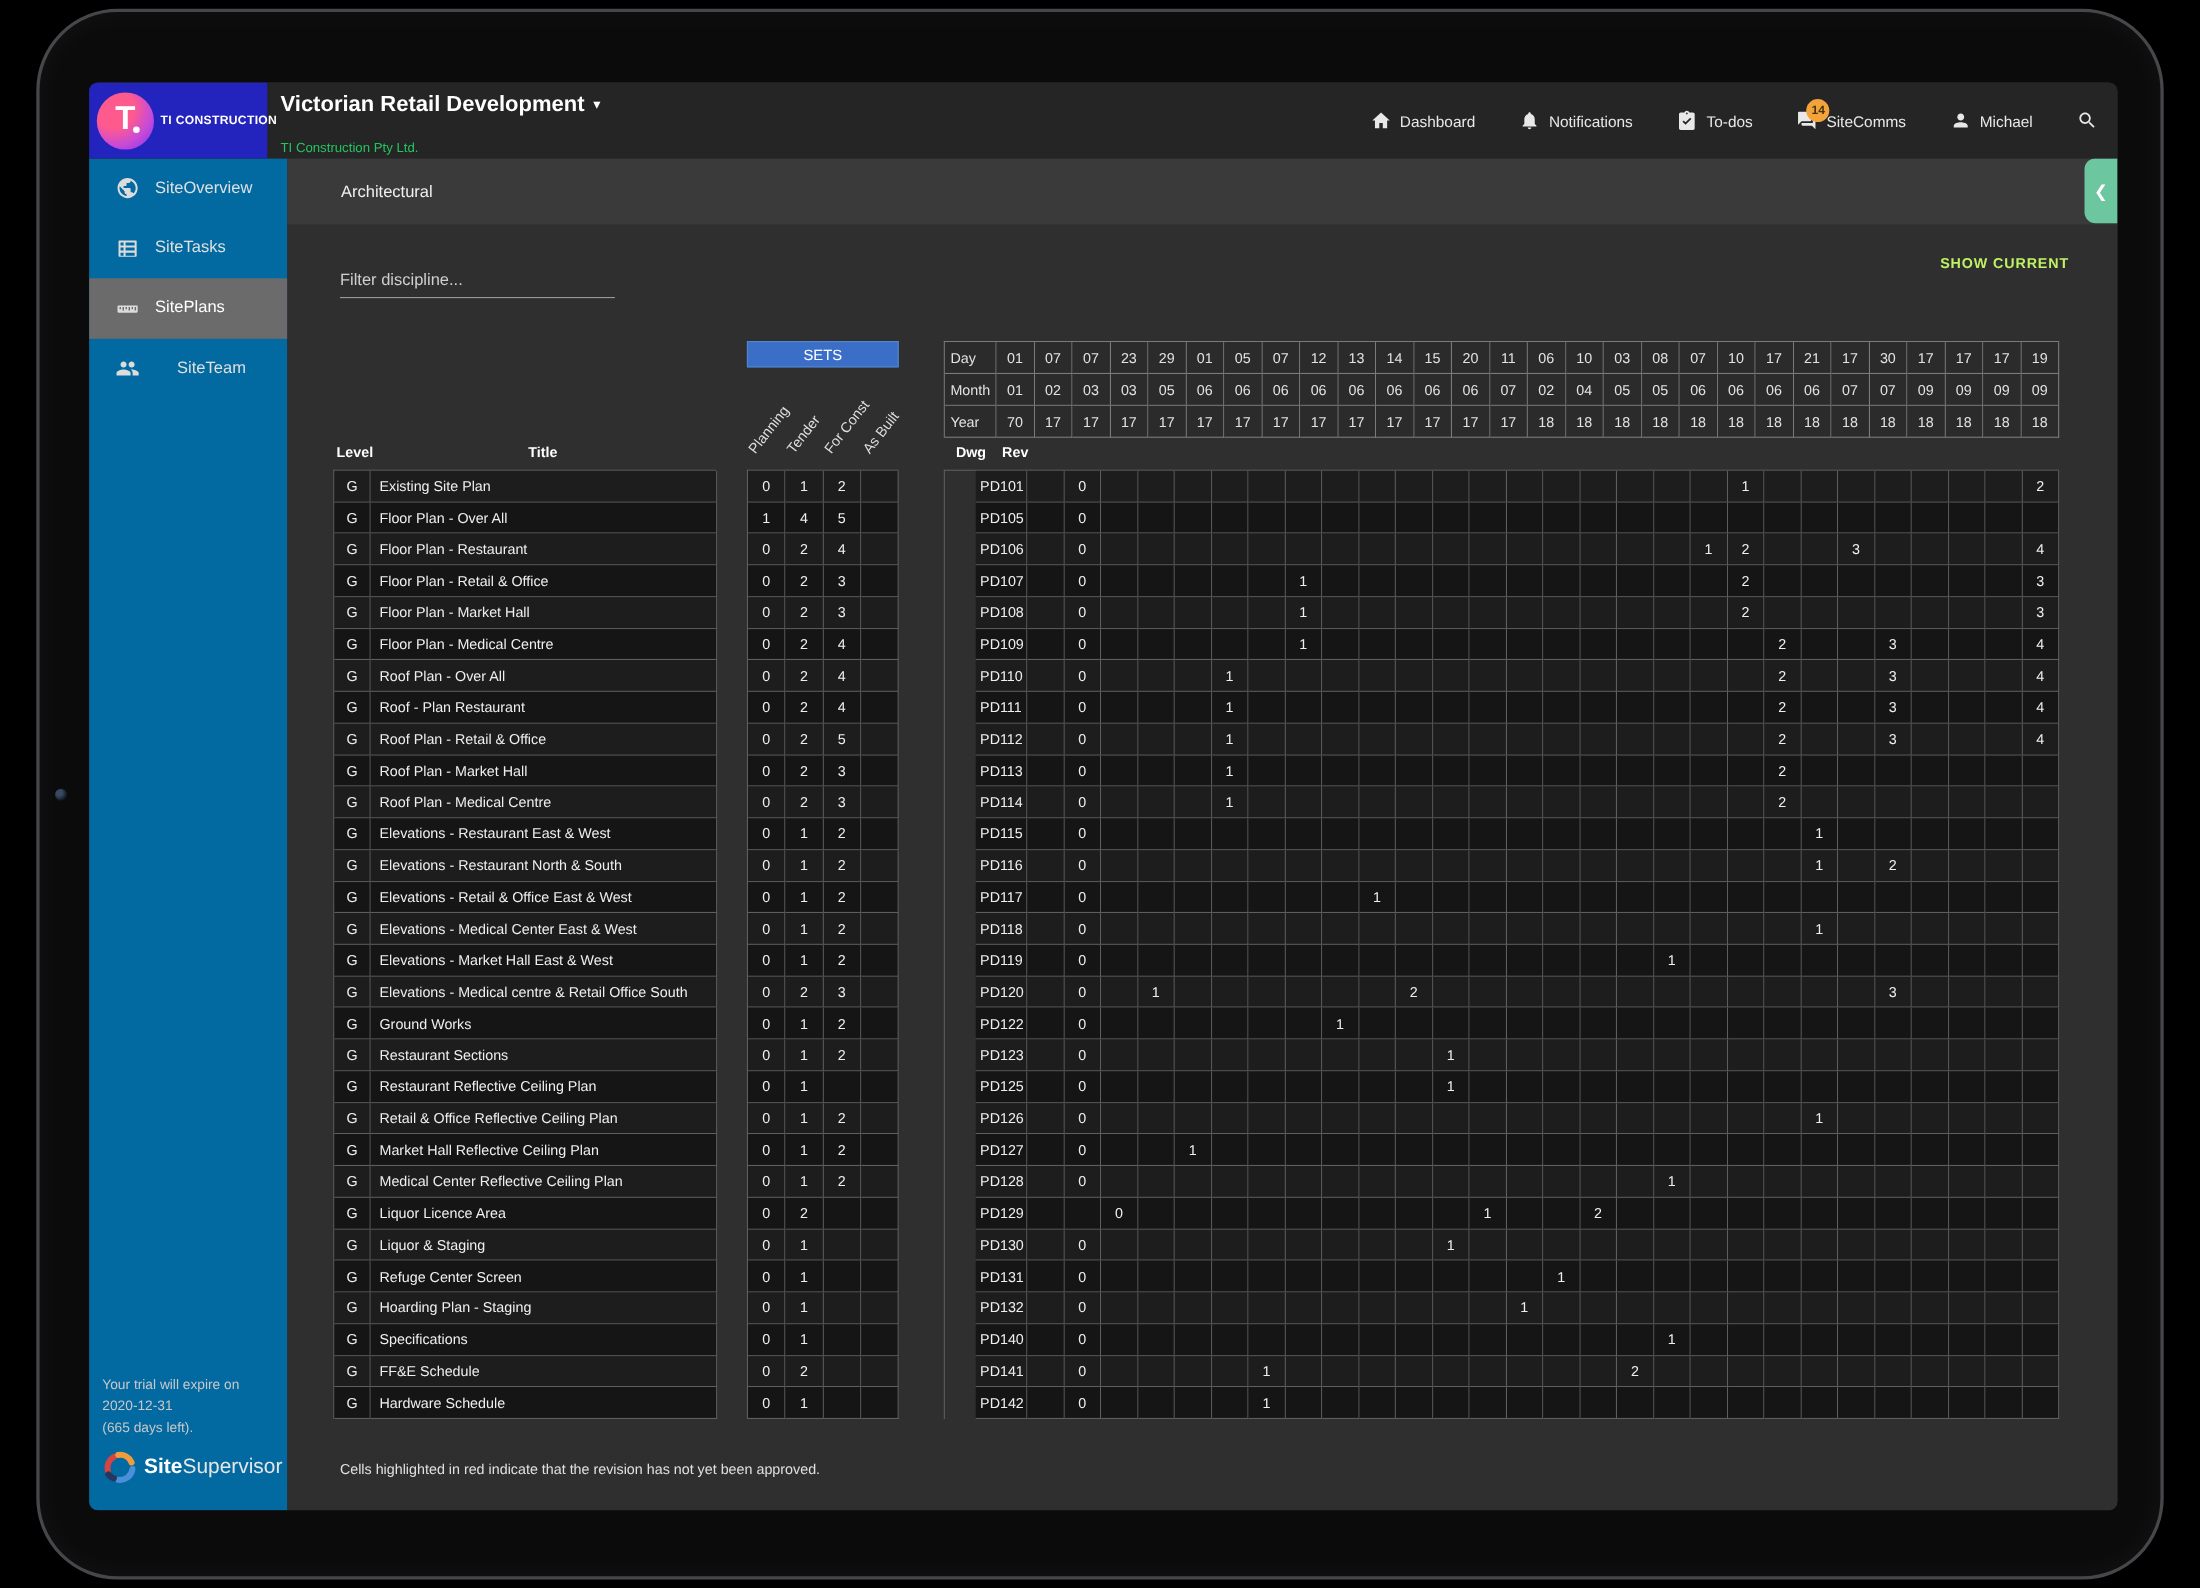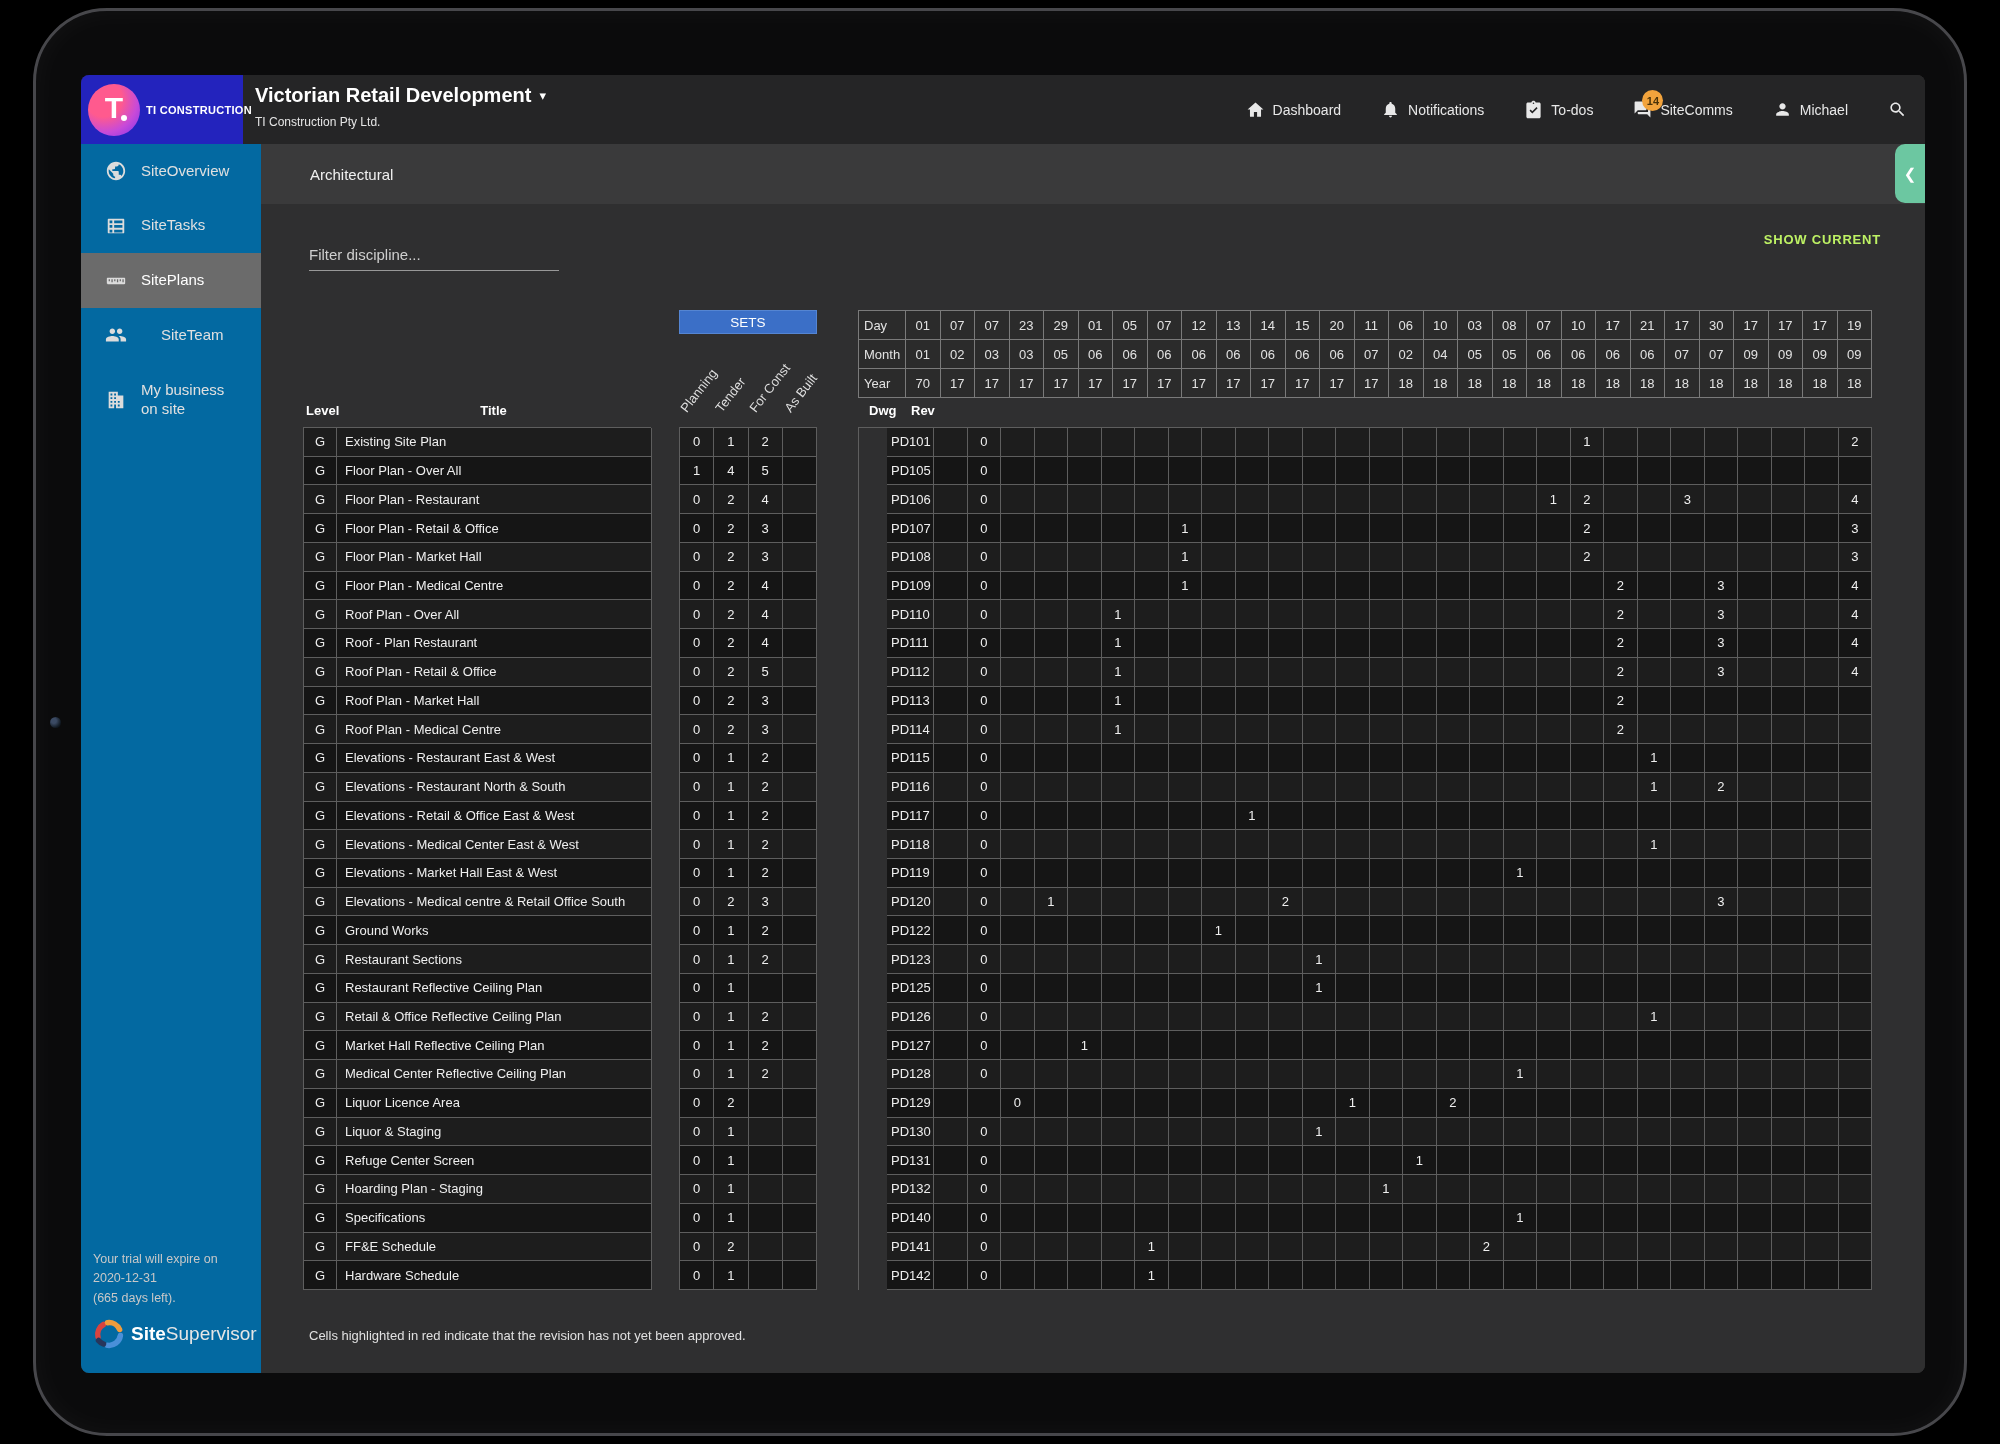--- a/index.html
+++ b/index.html
@@ -22,21 +22,21 @@
                 display:flex; align-items:center; }
   .logo-circle { position:relative; width:52px; height:52px; margin-left:7px; border-radius:50%;
                  background:radial-gradient(circle at 30% 28%, #ff5a8e 0 35%, #c84ad8 65%, #7b34ee 100%);
                  display:flex; align-items:center; justify-content:center; flex:0 0 auto; }
   .logo-circle .t { color:#fff; font-size:30px; font-weight:bold; line-height:1; margin-top:-3px; }
   .logo-circle .dot { position:absolute; left:33px; top:31px; width:6px; height:6px; border-radius:50%; background:#fff; }
   .logo-text { color:#fff; font-size:11px; font-weight:bold; letter-spacing:.3px; margin-left:6px; white-space:nowrap; }
   .proj { position:absolute; left:174px; top:9px; }
   .proj-title { color:#fff; font-size:20px; font-weight:bold; white-space:nowrap; }
   .proj-title .caret { font-size:13px; vertical-align:2px; margin-left:8px; }
-  .proj-sub { color:#e5e5e5; font-size:12px; margin-top:8px; }
+  .proj-sub { color:#22c55e; font-size:12px; margin-top:20px; }
   .top-nav { position:absolute; right:18px; top:0; height:69px; display:flex; align-items:center; gap:40px; }
   .nav-item { display:flex; align-items:center; gap:8px; color:#e8e8e8; font-size:14px; cursor:pointer; }
   .nav-item svg { width:19px; height:19px; fill:#e8e8e8; }
   .icon-wrap { position:relative; display:flex; }
   .badge { position:absolute; top:-10px; right:-11px; min-width:21px; height:21px; border-radius:11px;
            background:#f2a33c; color:#4a3208; font-size:11px; font-weight:bold;
            display:flex; align-items:center; justify-content:center; padding:0 4px; }
 
   
   .sidebar { position:absolute; left:0; top:69px; width:180px; height:1229px; background:#0369a1; z-index:4; }
@@ -188,26 +188,20 @@
                 <path d="M3 8.5h18c.55 0 1 .45 1 1v5c0 .55-.45 1-1 1H3c-.55 0-1-.45-1-1v-5c0-.55.45-1 1-1zm1 1.5v2.2h1.4V10H4zm3 0v3.4h1.4V10H7zm3 0v2.2h1.4V10H10zm3 0v3.4h1.4V10H13zm3 0v2.2h1.4V10H16zm3 0v3.4h1.4V10H19z"></path>
               </svg>
               <span class="lbl" style="max-width:92px">SitePlans</span>
             </div>
             <div class="side-item" style="height: 54px; gap: 20px;">
               <svg viewBox="0 0 24 24">
                 <path d="M16 11c1.66 0 2.99-1.34 2.99-3S17.66 5 16 5s-3 1.34-3 3 1.34 3 3 3zm-8 0c1.66 0 2.99-1.34 2.99-3S9.66 5 8 5 5 6.34 5 8s1.34 3 3 3zm0 2c-2.33 0-7 1.17-7 3.5V19h14v-2.5C15 14.17 10.33 13 8 13zm8 0c-.29 0-.62.02-.97.05 1.16.84 1.97 1.97 1.97 3.45V19h6v-2.5c0-2.33-4.67-3.5-7-3.5z"></path>
               </svg>
               <span class="lbl" style="max-width:92px">SiteTeam</span>
             </div>
-            <div class="side-item" style="height: 76px;">
-              <svg viewBox="0 0 24 24">
-                <path d="M4 21V3h10v4h6v14h-8v-4h-2v4H4zm2-2h2v-2H6v2zm0-4h2v-2H6v2zm0-4h2V9H6v2zm0-4h2V5H6v2zm4 8h2v-2h-2v2zm0-4h2V9h-2v2zm0-4h2V5h-2v2zm4 12h2v-2h-2v2zm0-4h2v-2h-2v2z"></path>
-              </svg>
-              <span class="lbl" style="max-width:92px">My business on site</span>
-            </div>
           </div>
         <div class="trial">
           <div>Your trial will expire on</div>
           <div>2020-12-31</div>
           <div>(665 days left).</div>
         </div>
         <div class="brand">
           <svg viewBox="0 0 36 36">
             <path d="M7 21 A 11.5 11.5 0 0 1 12.5 8.5" fill="none" stroke="#d8433f" stroke-width="5.5" stroke-linecap="round"></path>
             <path d="M16.5 6.7 A 11.5 11.5 0 0 1 28.6 13.5" fill="none" stroke="#f09c3c" stroke-width="5.5" stroke-linecap="round"></path>

